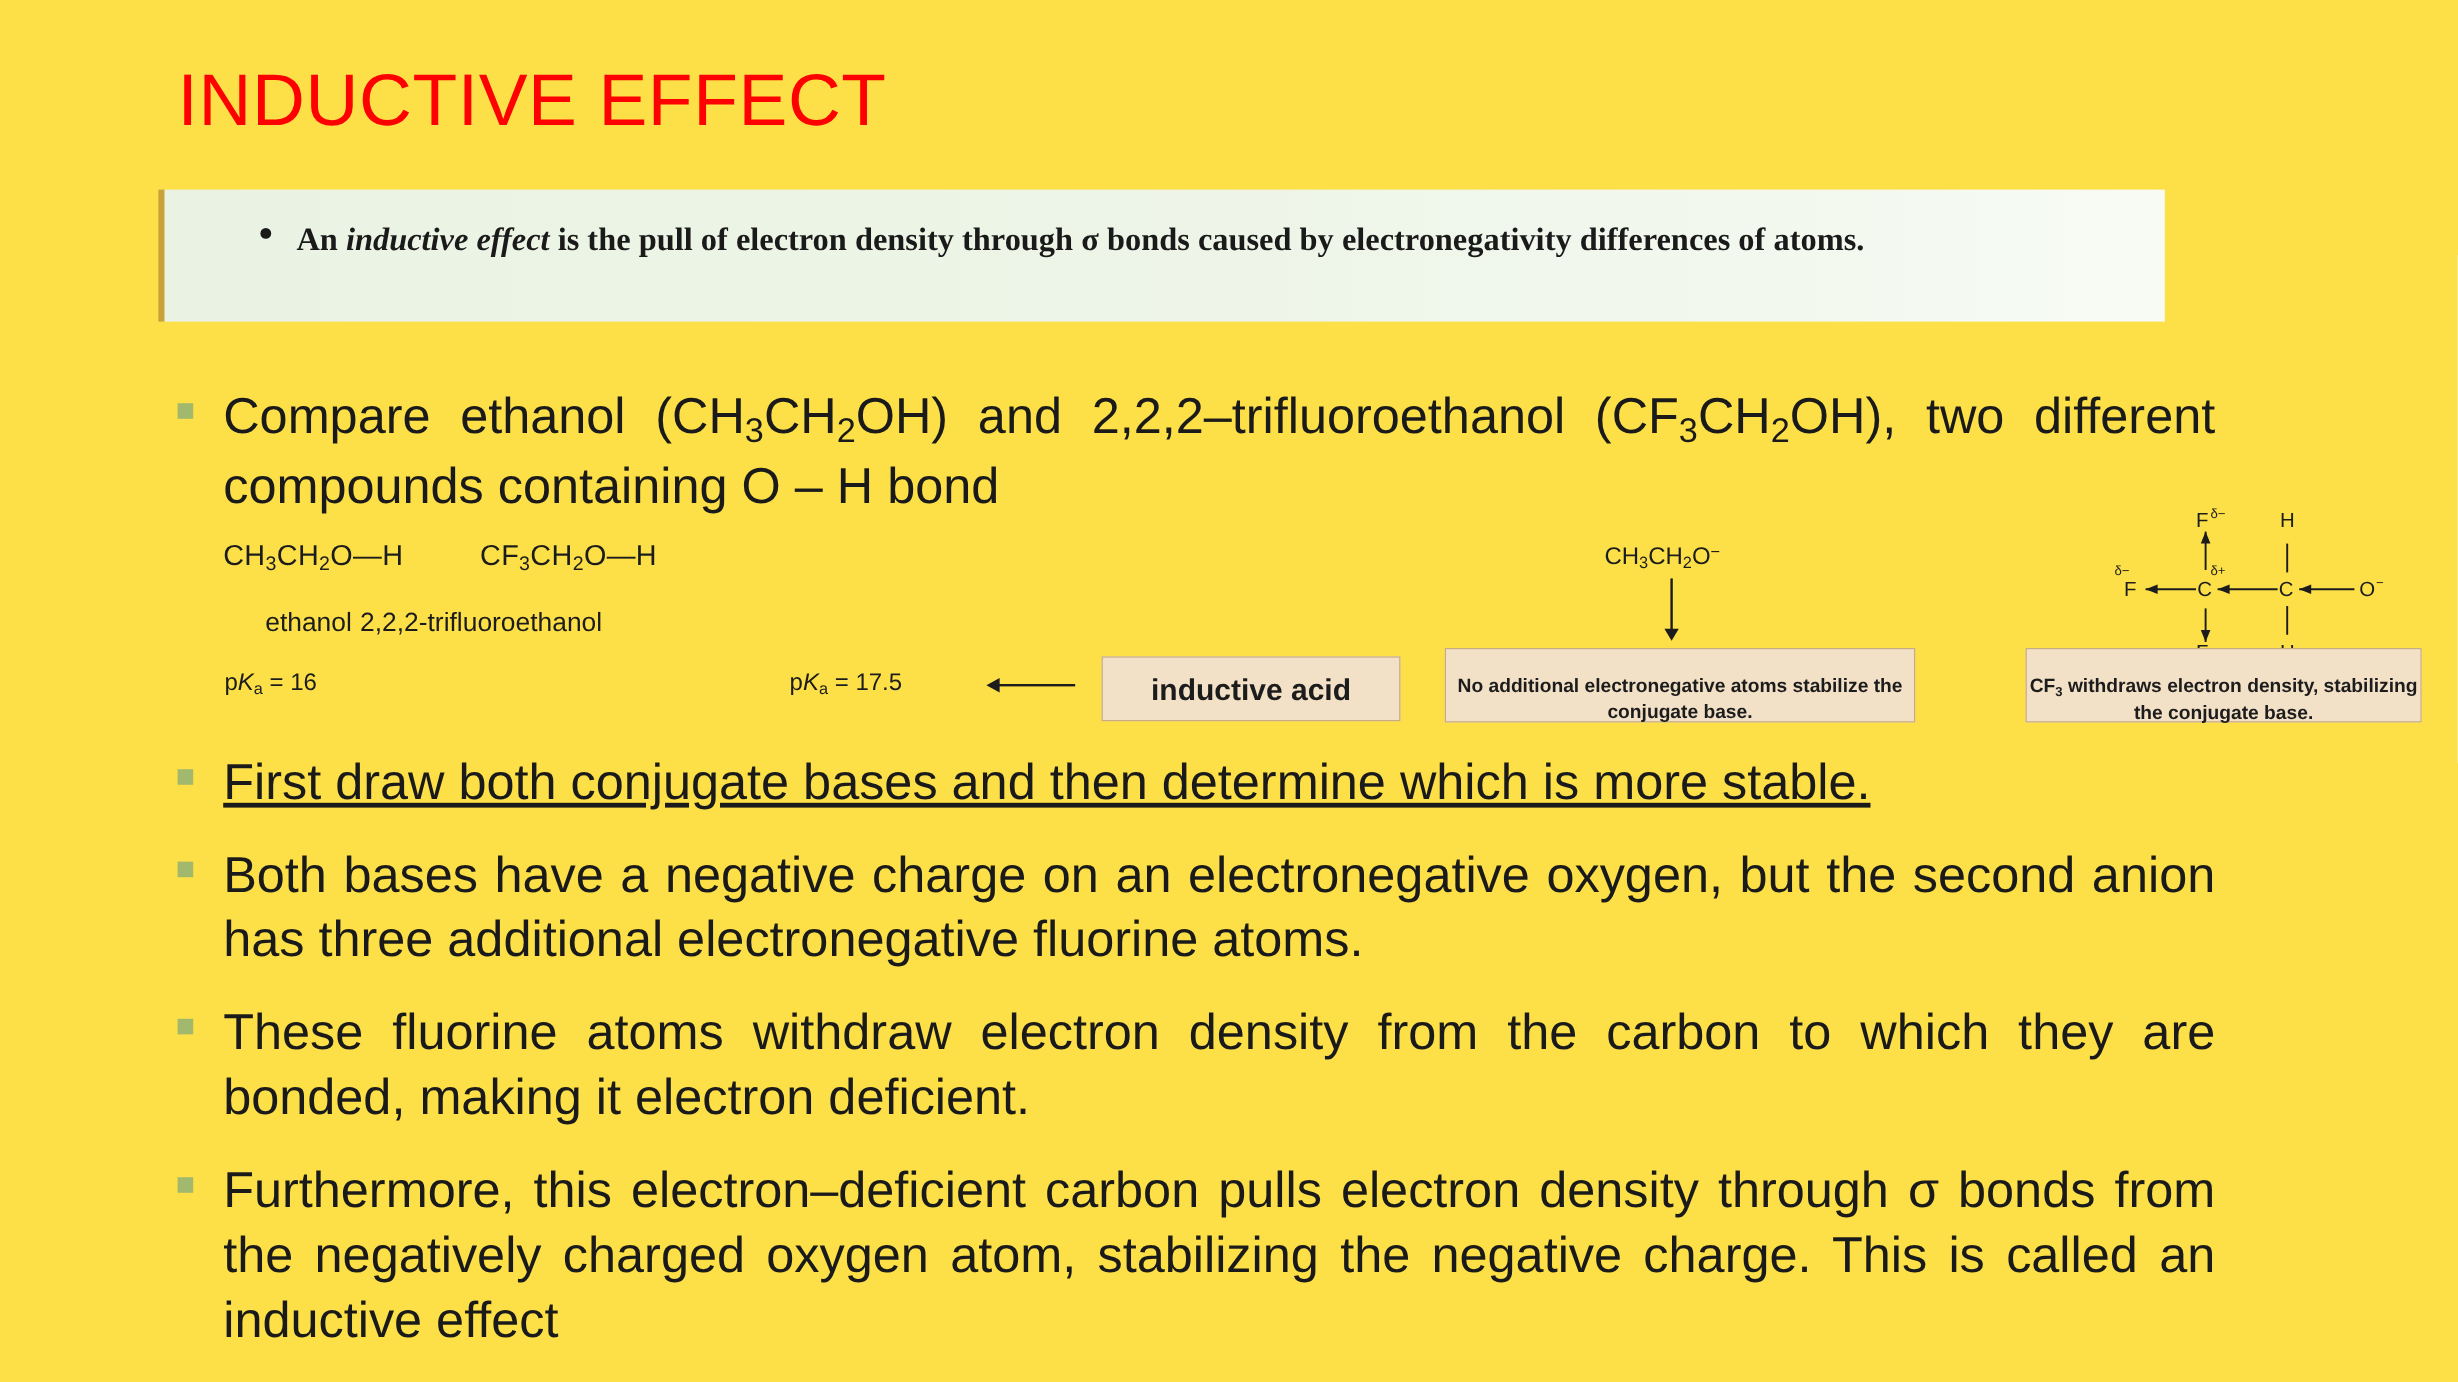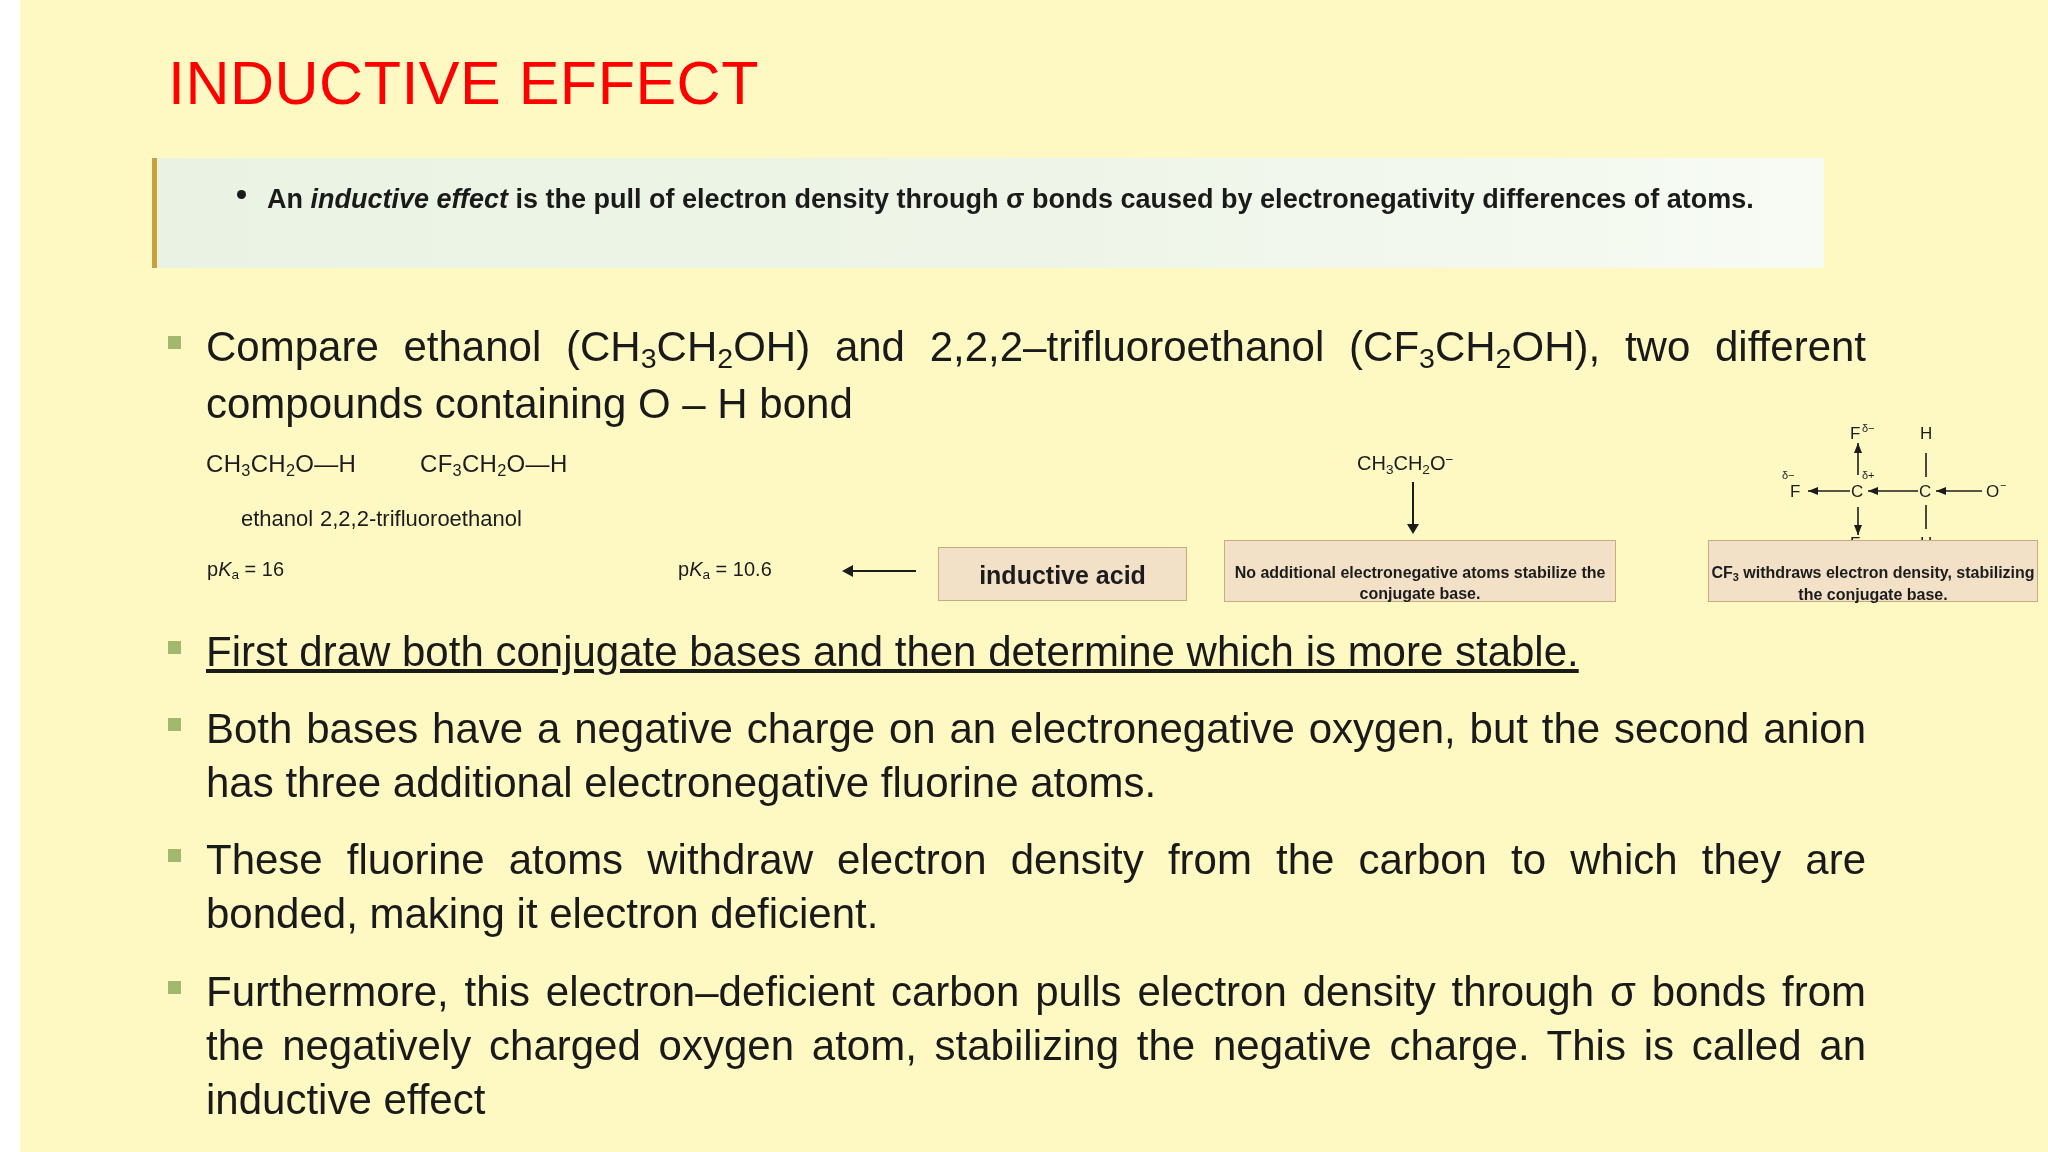--- a/index.html
+++ b/index.html
@@ -11,22 +11,21 @@
     width: 2048px;
     height: 1152px;
     font-family: "Liberation Sans", sans-serif;
     overflow: hidden;
     position: relative;
   }
 
   .slide {
     position: absolute;
     inset: 0;
-    background: #fef9c3;
-    margin-left: 20px;
+    background: #fde047;
   }
 
   
   .title {
     position: absolute;
     left: 148px;
     top: 48px;
     font-size: 61px;
     color: #ff0000;
     letter-spacing: 0.5px;
@@ -37,20 +36,21 @@
   
   .callout {
     position: absolute;
     left: 132px;
     top: 158px;
     width: 1672px;
     height: 110px;
     background: linear-gradient(to right, #eaf3e3 0%, #eef5e8 55%, #f7fbf4 100%);
     border-left: 5px solid #c8a13c;
     box-sizing: border-box;
+    font-family: Liberation Serif, serif;
   }
   .callout-inner {
     position: absolute;
     left: 110px;
     top: 22px;
     right: 30px;
     font-size: 27px;
     color: #1a1a1a;
     font-weight: bold;
     line-height: 1.42;
@@ -187,21 +187,21 @@
     <div class="chem chem-name" style="left:221px; top:76px;">ethanol</div>
     <div class="chem chem-pka" style="left:187px; top:128px;">
       <span>p</span><i>K</i><sub>a</sub><span> = 16</span>
     </div>
 
     <div class="chem chem-formula" style="left:400px; top:20px;">
       <span>CF</span><sub>3</sub><span>CH</span><sub>2</sub><span>O—H</span>
     </div>
     <div class="chem chem-name" style="left:300px; top:76px;">2,2,2-trifluoroethanol</div>
     <div class="chem chem-pka" style="left:658px; top:128px;">
-      <span>p</span><i>K</i><sub>a</sub><span> = 10.6</span>
+      <span>p</span><i>K</i><sub>a</sub><span> = 17.5</span>
     </div>
 
     <div class="arrow-line" style="left:832px; top:140px; width:64px;"></div>
     <div class="arrow-head-left" style="left:822px; top:135px;"></div>
 
     <div class="tanbox strong" style="left:918px; top:117px; width:249px; height:54px;">inductive acid</div>
 
     <div class="chem" style="left:1337px; top:22px; font-size:20px;">
       <span>CH</span><sub>3</sub><span>CH</span><sub>2</sub><span>O</span><sup>−</sup>
     </div>

